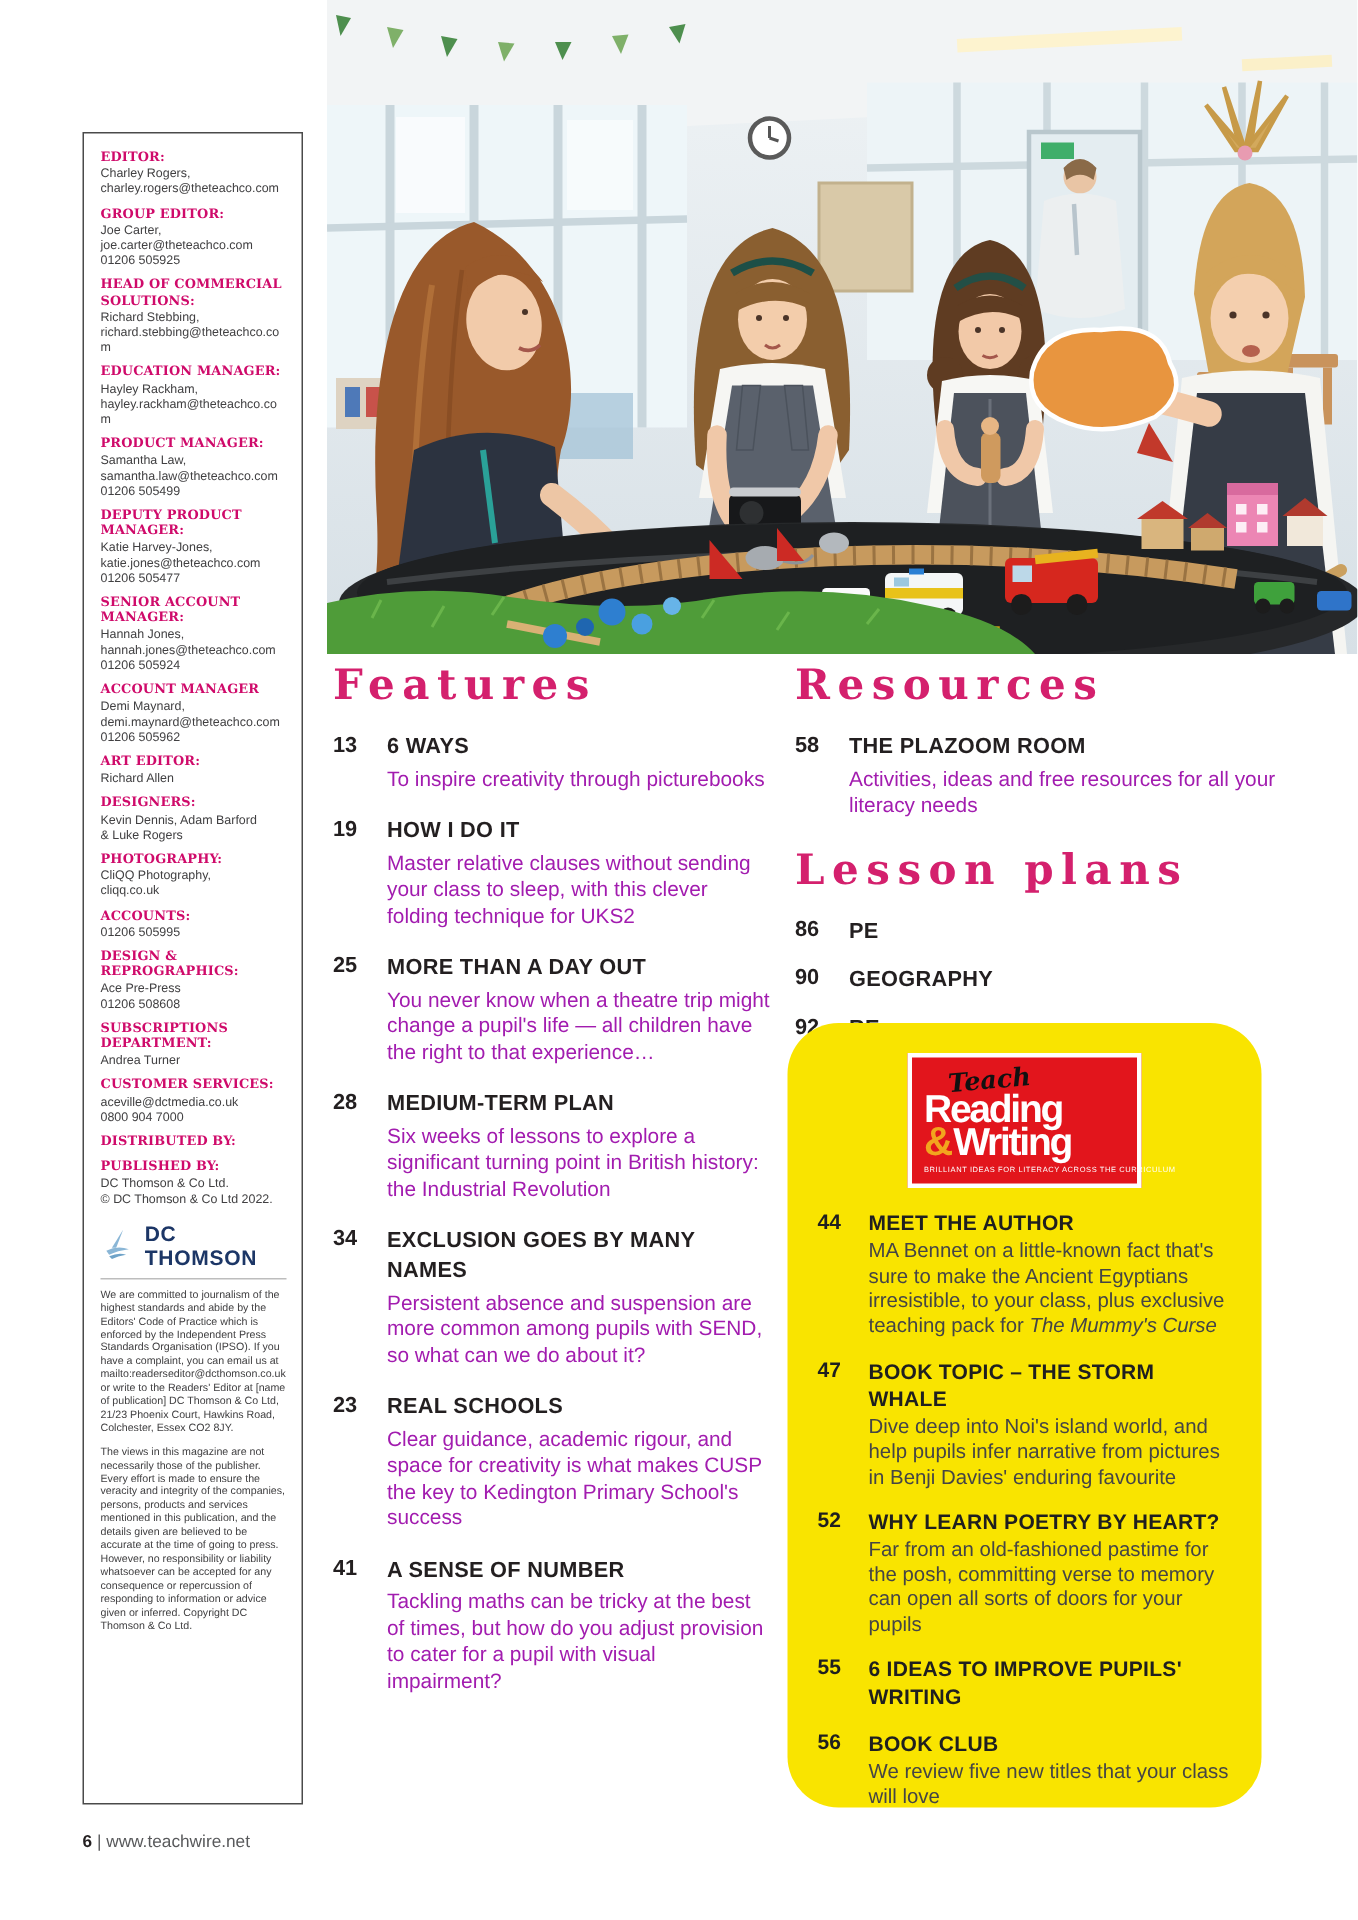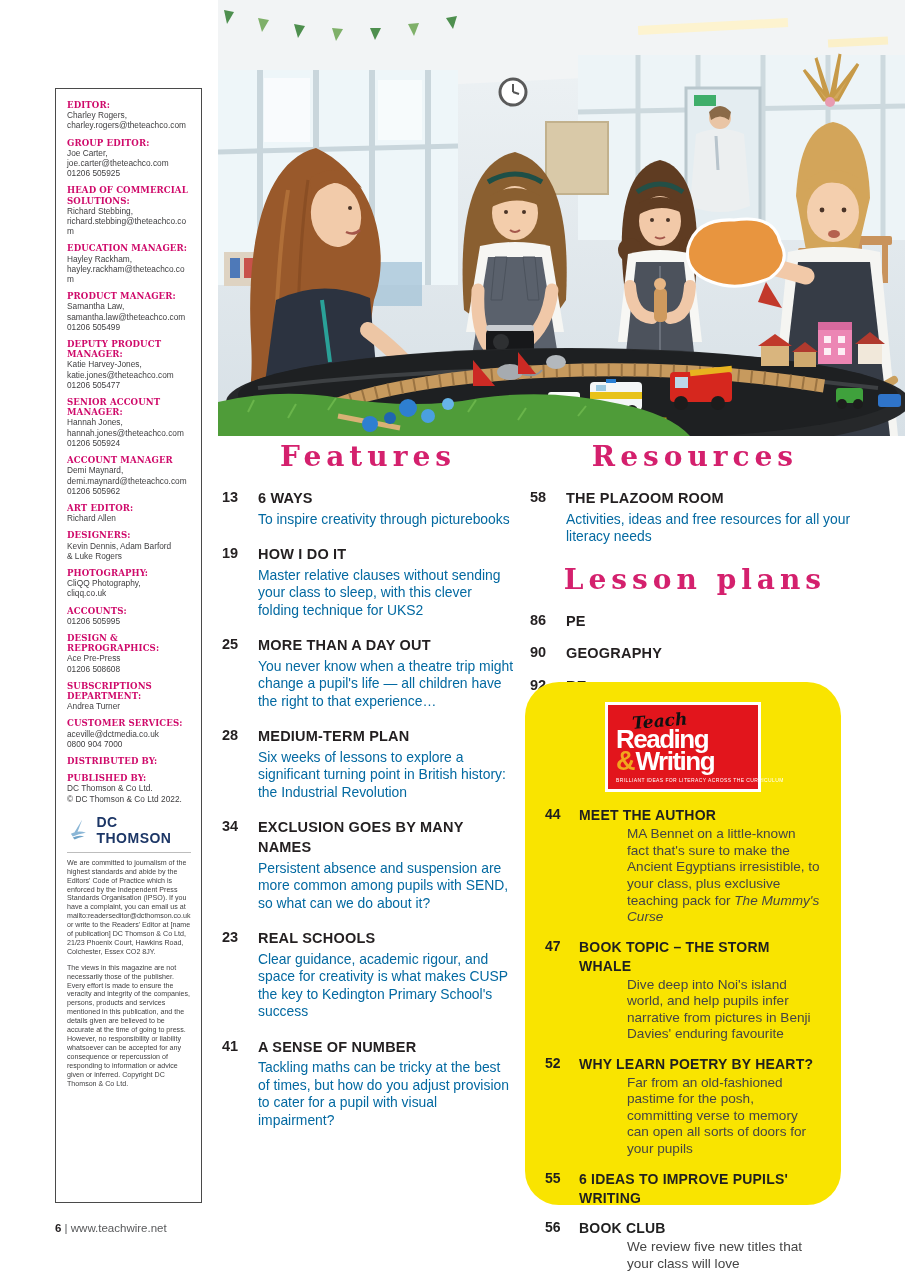--- a/index.html
+++ b/index.html
@@ -17,49 +17,49 @@
                font-size:8.6px;line-height:10.2px;letter-spacing:.1px;}
   .entry-text{color:#414042;font-size:8.3px;line-height:10.2px;white-space:pre-line;word-break:break-word;}
   .dc-logo{display:flex;align-items:center;gap:3px;margin:10px 0 6px 2px;}
   .dc-logo-text{font-family:"Liberation Sans",sans-serif;font-weight:bold;color:#1c3666;
                 font-size:14px;letter-spacing:.5px;}
   .legal{border-top:1px solid #bdbdbd;padding-top:6px;color:#414042;font-size:7.1px;line-height:8.9px;}
   .legal p{margin:0 0 7px 0;}
 
   
   .sec-title{font-family:"DejaVu Serif",serif;font-weight:600;color:#d4206d;
-             font-size:28px;letter-spacing:5px;margin:0 0 16px 0;text-align:center;}
+             font-size:28px;letter-spacing:5px;margin:0 0 16px 0;}
 
   
   .col-mid{position:absolute;left:222px;top:440px;width:292px;}
   .col-right{position:absolute;left:530px;top:440px;width:330px;}
   .toc-item{display:flex;margin-bottom:17px;}
   .toc-num{width:36px;flex-shrink:0;font-weight:bold;font-size:14.5px;color:#231f20;}
   .toc-body{flex:1;}
   .toc-title{font-weight:bold;font-size:14.5px;color:#231f20;line-height:1.35;letter-spacing:.2px;}
-  .toc-desc{font-size:13.9px;color:#0369a1;line-height:1.26;margin-top:2px;}
+  .toc-desc{font-size:13.9px;color:#a21caf;line-height:1.26;margin-top:2px;}
   .lesson-item{display:flex;margin-bottom:13px;}
   .lp-title{margin-top:10px;}
 
   
   .ybox{position:absolute;left:525px;top:682px;width:316px;height:523px;background:#f9e400;
         border-radius:34px;box-sizing:border-box;padding:20px 20px 14px 20px;}
   .trw-logo{width:156px;margin:0 auto 14px auto;background:#e2151c;border:3px solid #ffffff;
             box-sizing:border-box;padding:5px 8px 6px 8px;text-align:left;}
   .trw-teach{font-family:"DejaVu Serif",serif;font-style:italic;font-weight:bold;color:#111;
              font-size:17px;margin-left:16px;transform:rotate(-5deg);line-height:1;}
   .trw-reading{color:#fff;font-weight:bold;font-size:26px;letter-spacing:-1.5px;line-height:.95;}
   .trw-line2{display:flex;align-items:flex-start;margin-top:-3px;}
   .trw-amp{color:#f2a51e;font-weight:bold;font-size:27px;line-height:.9;}
   .trw-writing{color:#fff;font-weight:bold;font-size:26px;letter-spacing:-1.5px;line-height:.95;}
   .trw-tagline{color:#fff;font-size:5px;letter-spacing:.4px;margin-top:4px;white-space:nowrap;}
   .ybox .toc-item{margin-bottom:12px;}
   .ybox .toc-num{width:34px;font-size:14px;color:#1f1f1f;}
   .ybox .toc-title{font-size:14px;color:#1f1f1f;}
-  .ybox .toc-desc{font-size:13.6px;color:#454545;line-height:1.22;margin-top:1px;margin-left:48px;}
+  .ybox .toc-desc{font-size:13.6px;color:#454545;line-height:1.22;margin-top:1px;}
   .ybox .toc-desc em{font-style:italic;}
 
   
   .footer{position:absolute;left:55px;top:1222px;font-size:11.5px;color:#58595b;}
   .footer .pn{font-weight:bold;color:#231f20;}
 </style>
 </head>
 <body>
 
 <div class="page">

